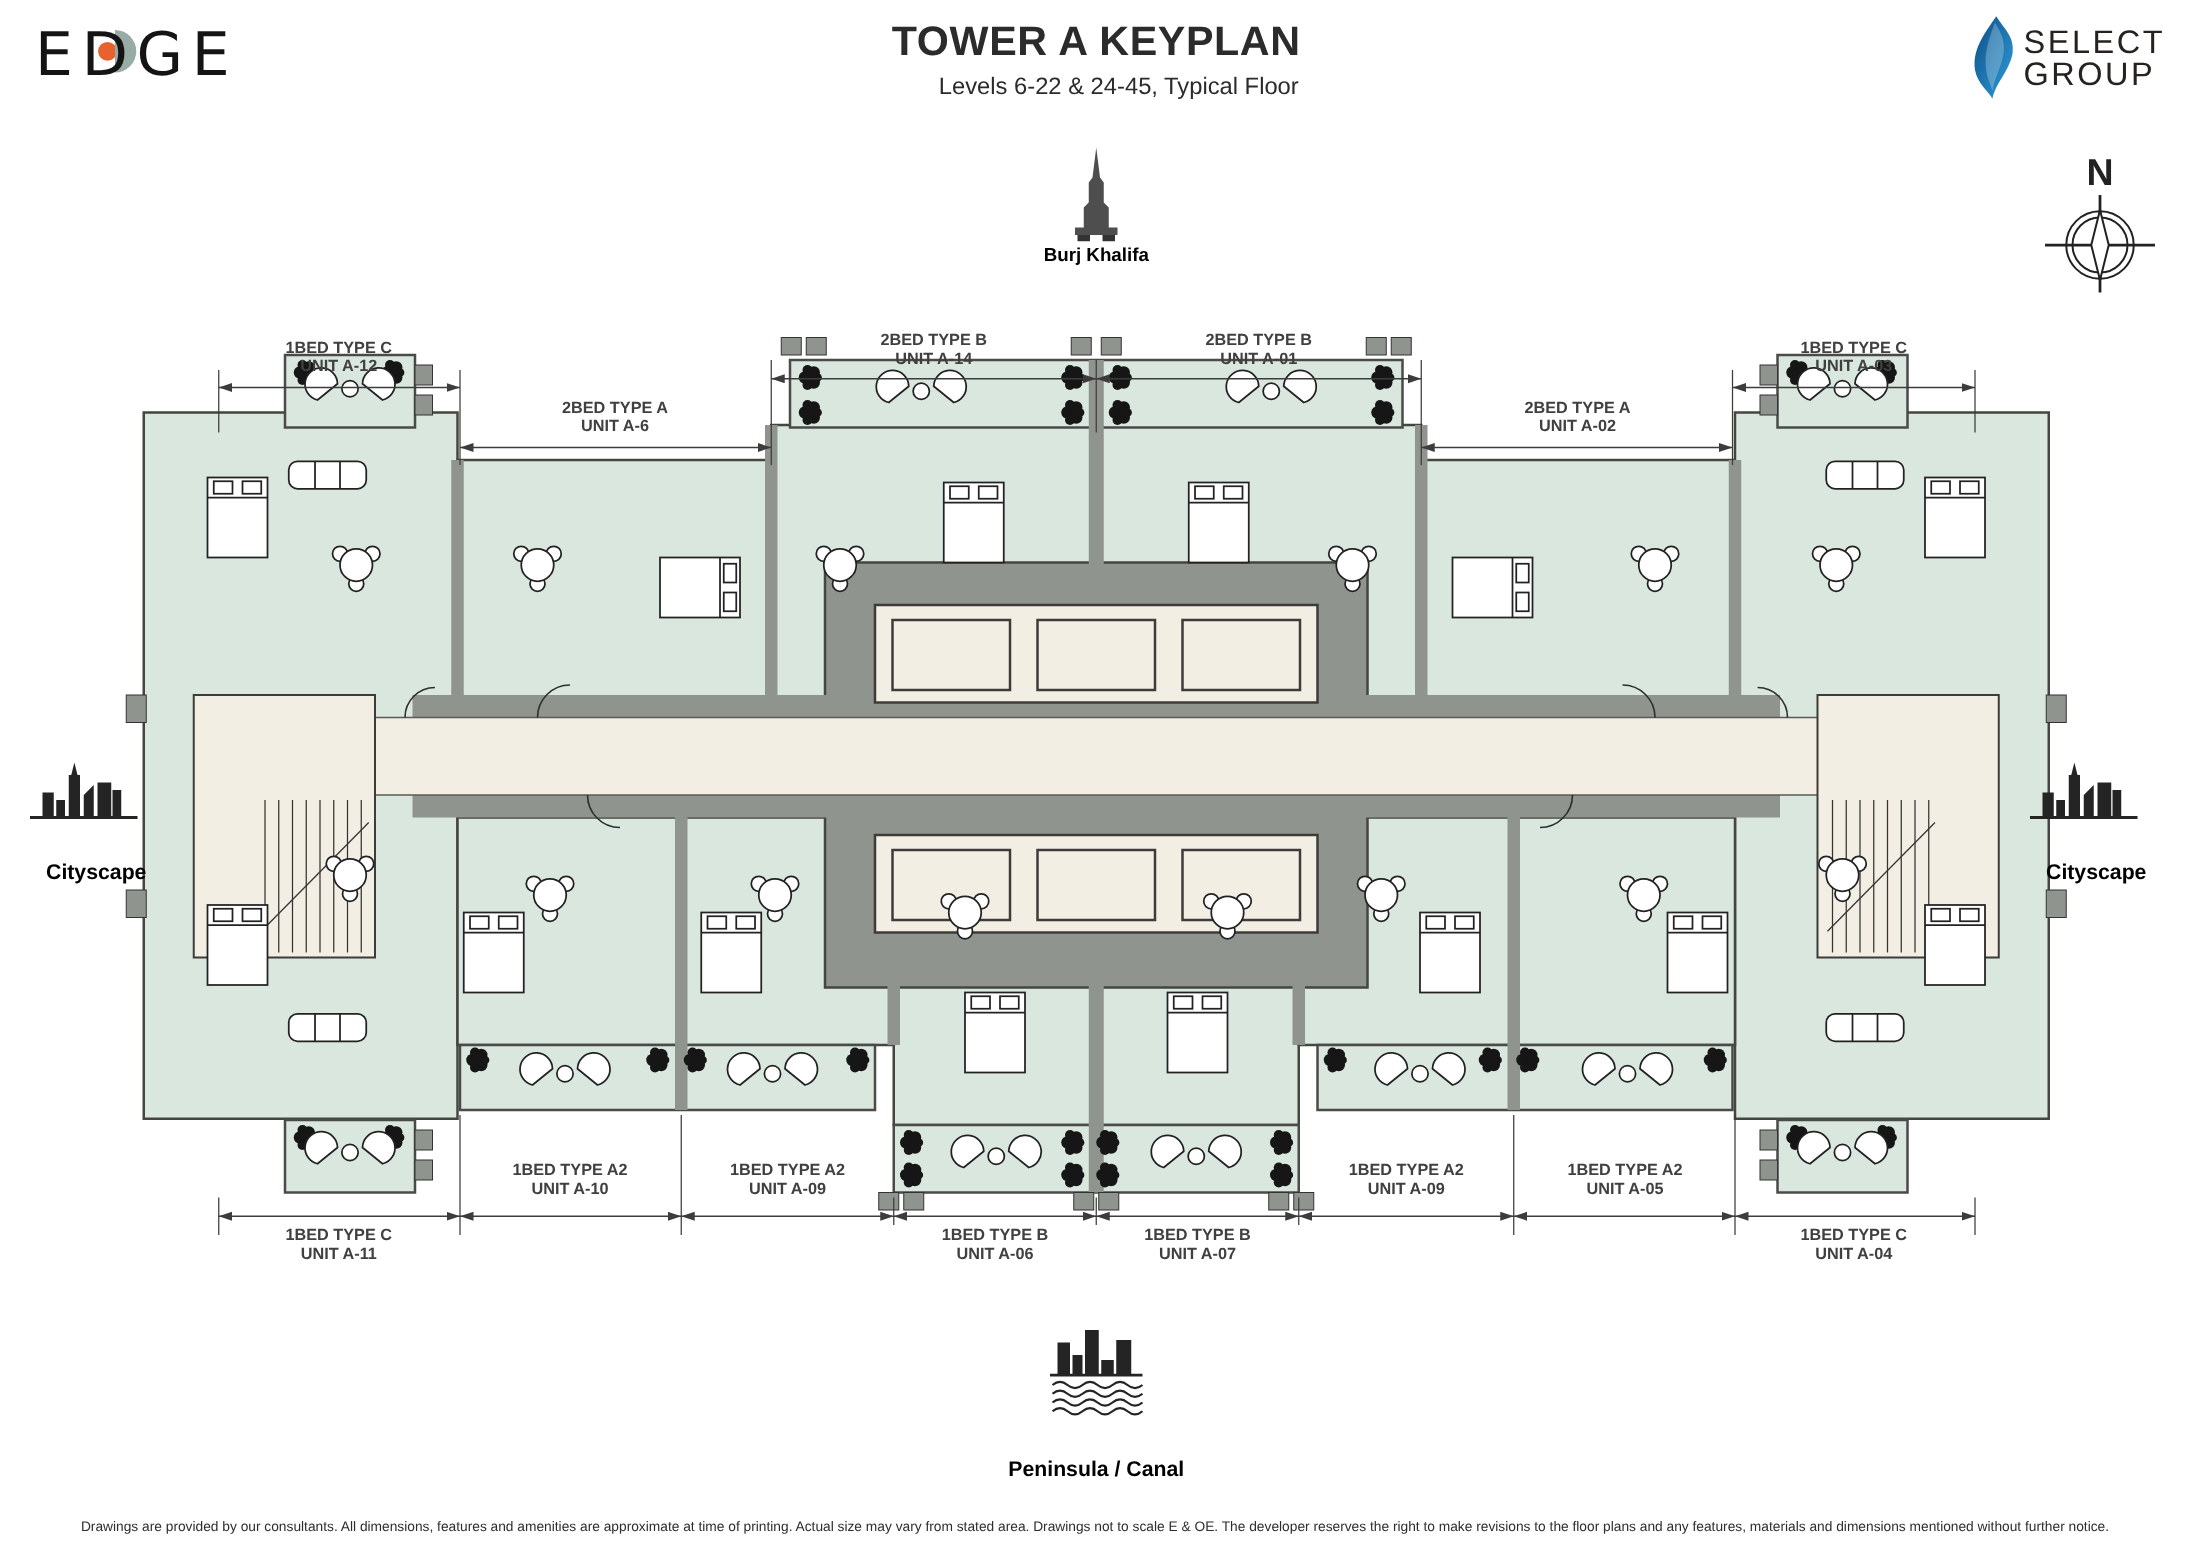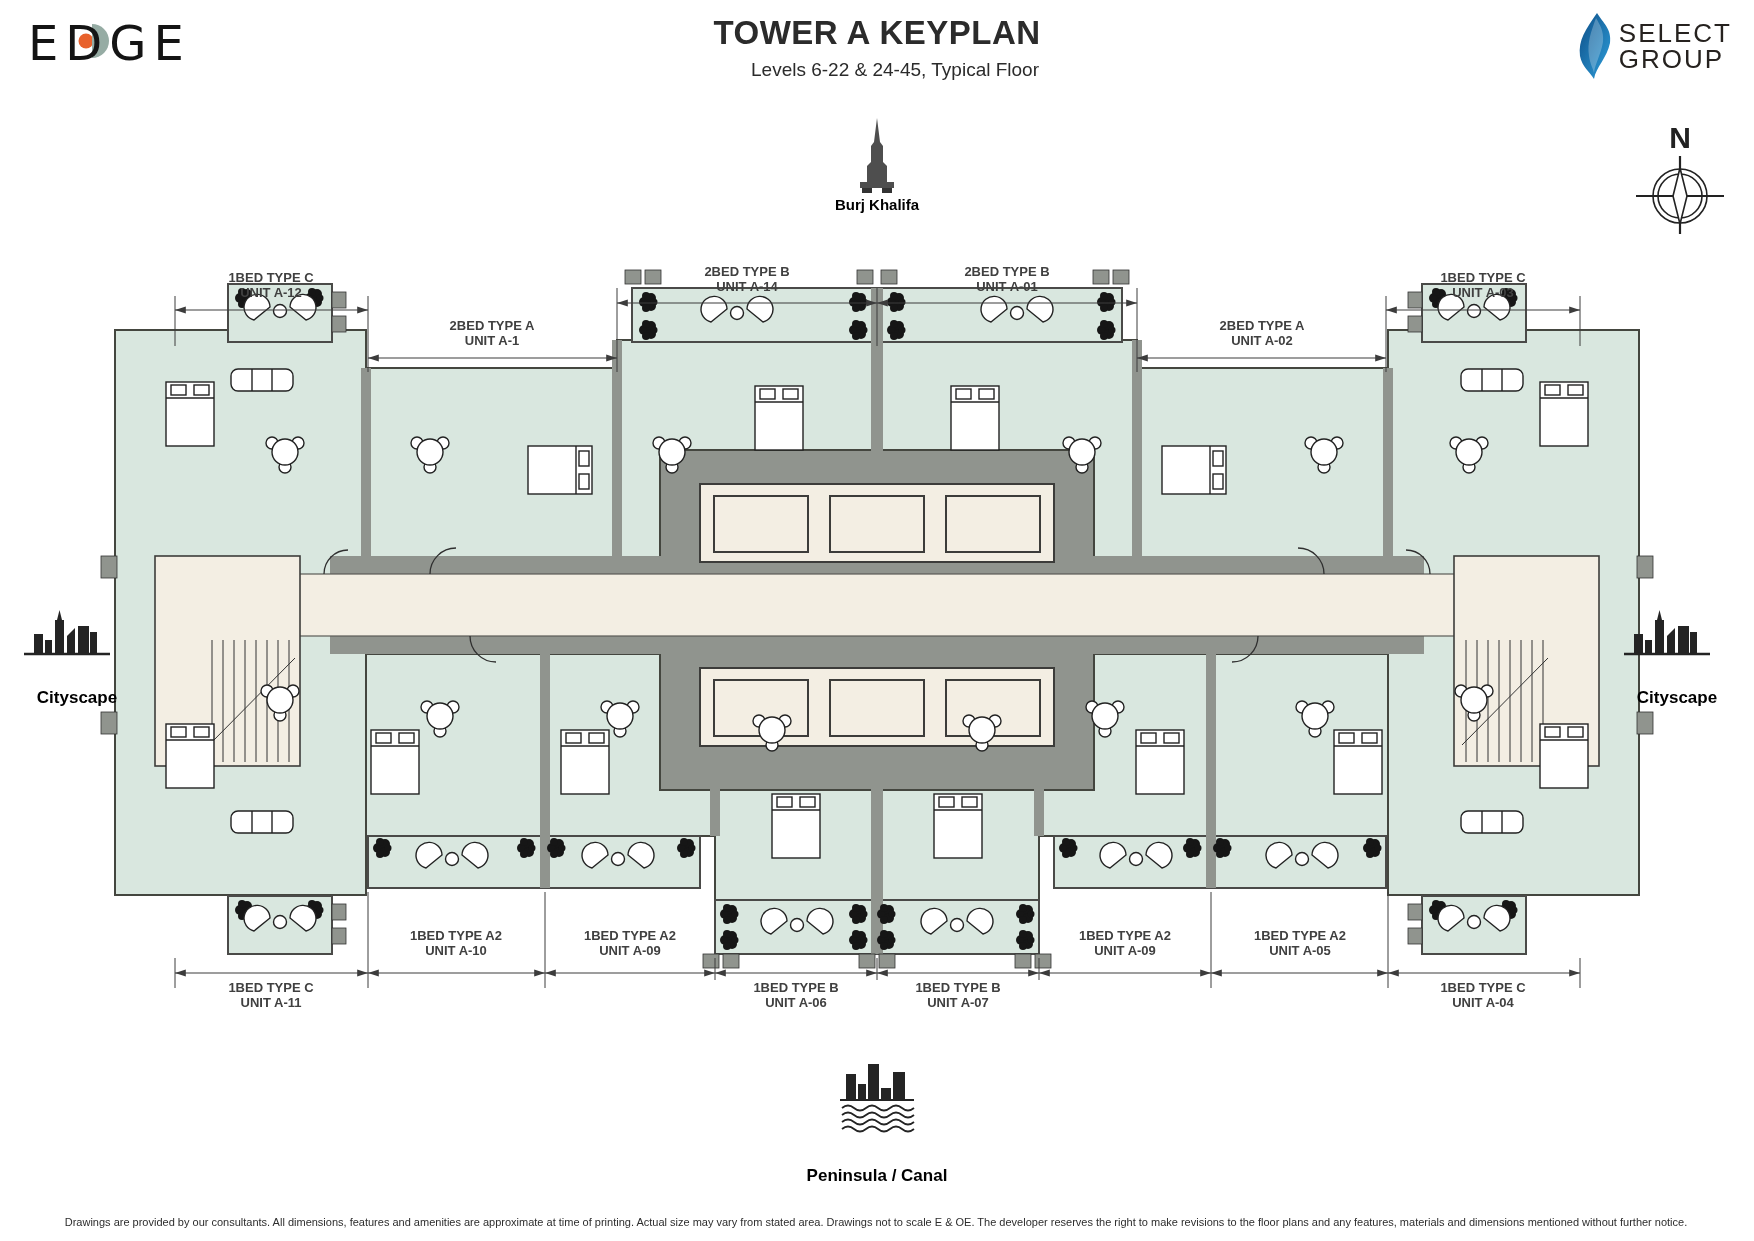--- a/index.html
+++ b/index.html
@@ -397,21 +397,21 @@
     </g>
   </svg>
   <div class="landmark lm-pen">Peninsula / Canal</div>
 
   <div class="unit-label" style="left:186px;top:270px;">
     <span>1BED TYPE C</span>
       <span>UNIT A-12</span>
     </div>
   <div class="unit-label" style="left:407px;top:318px;">
     <span>2BED TYPE A</span>
-      <span>UNIT A-1</span>
+      <span>UNIT A-6</span>
     </div>
   <div class="unit-label" style="left:662px;top:264px;">
     <span>2BED TYPE B</span>
       <span>UNIT A-14</span>
     </div>
   <div class="unit-label" style="left:922px;top:264px;">
     <span>2BED TYPE B</span>
       <span>UNIT A-01</span>
     </div>
   <div class="unit-label" style="left:1177px;top:318px;">

